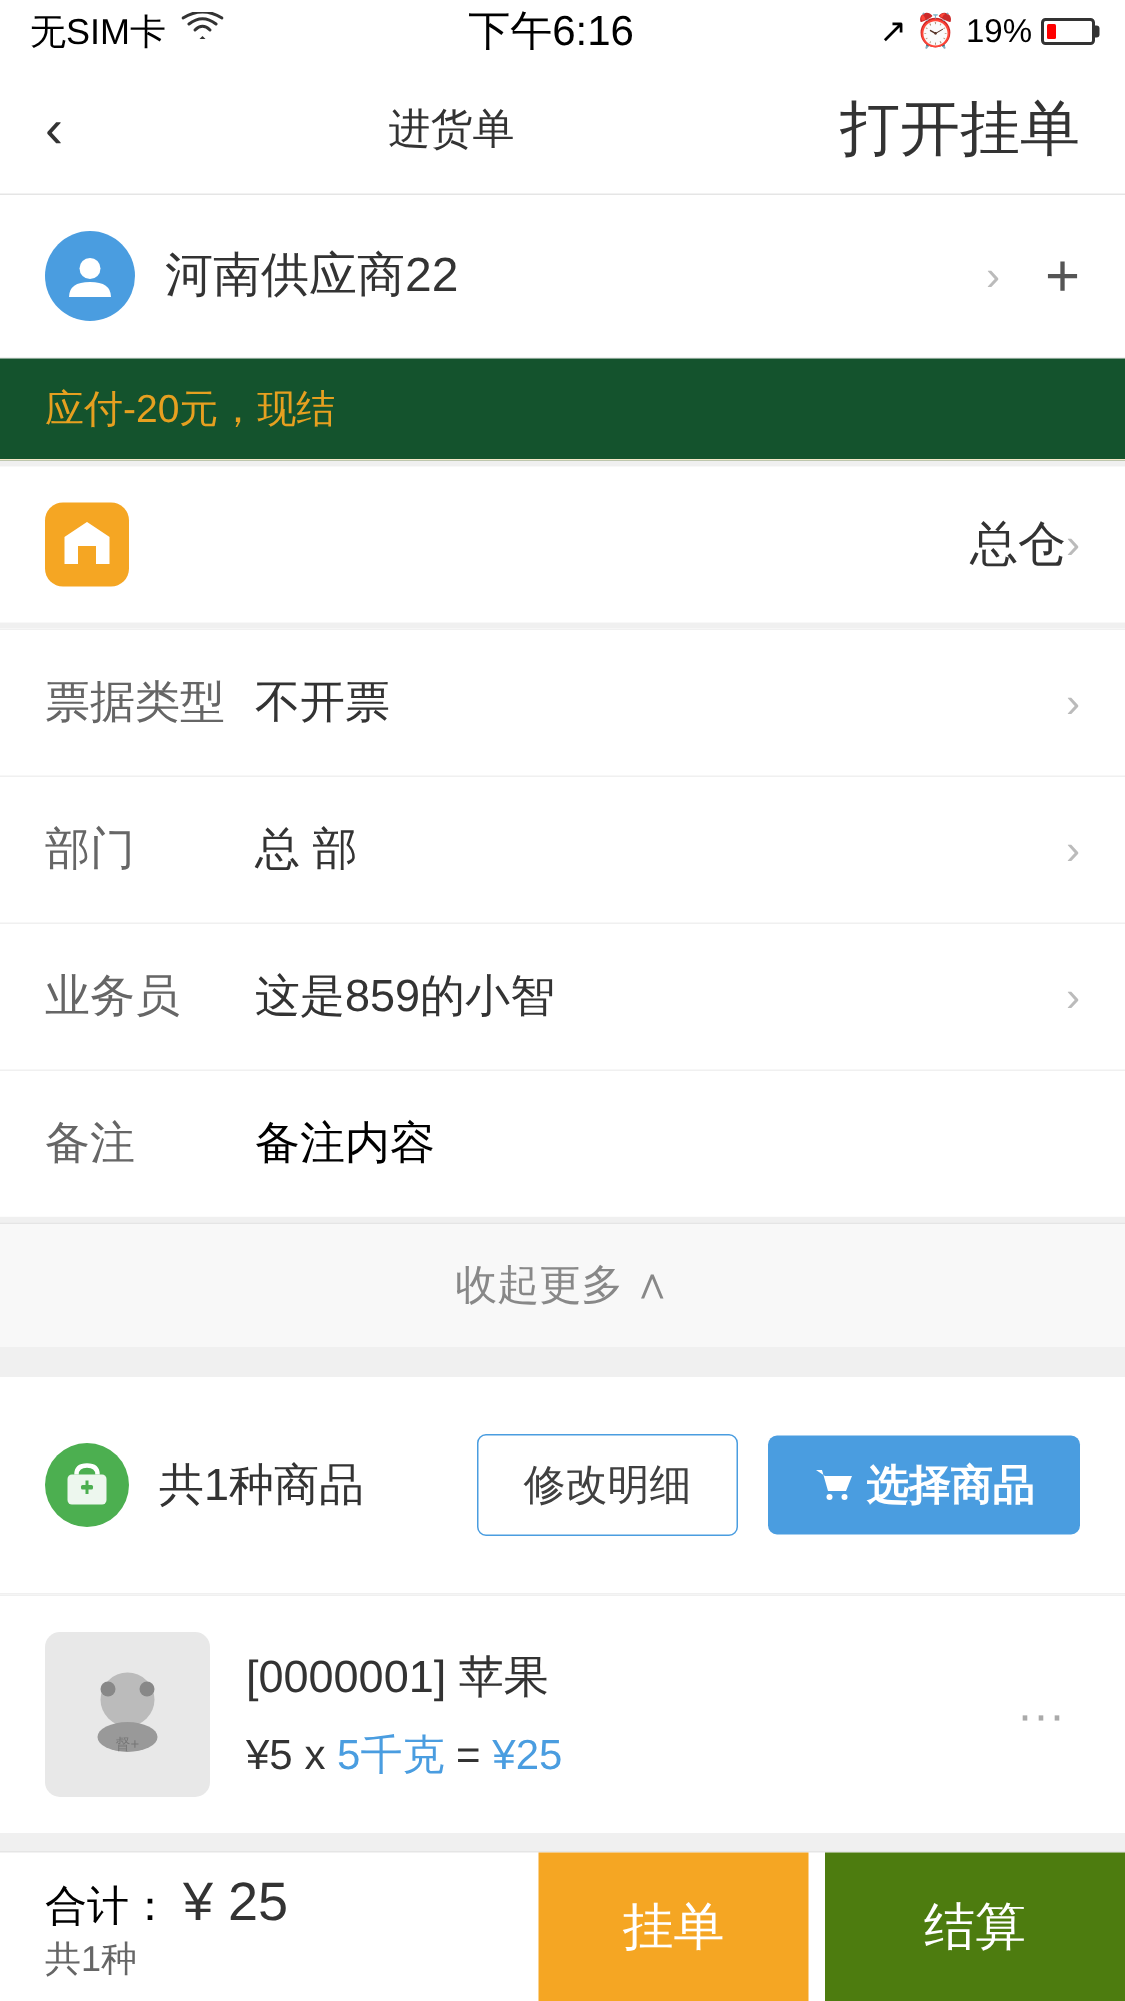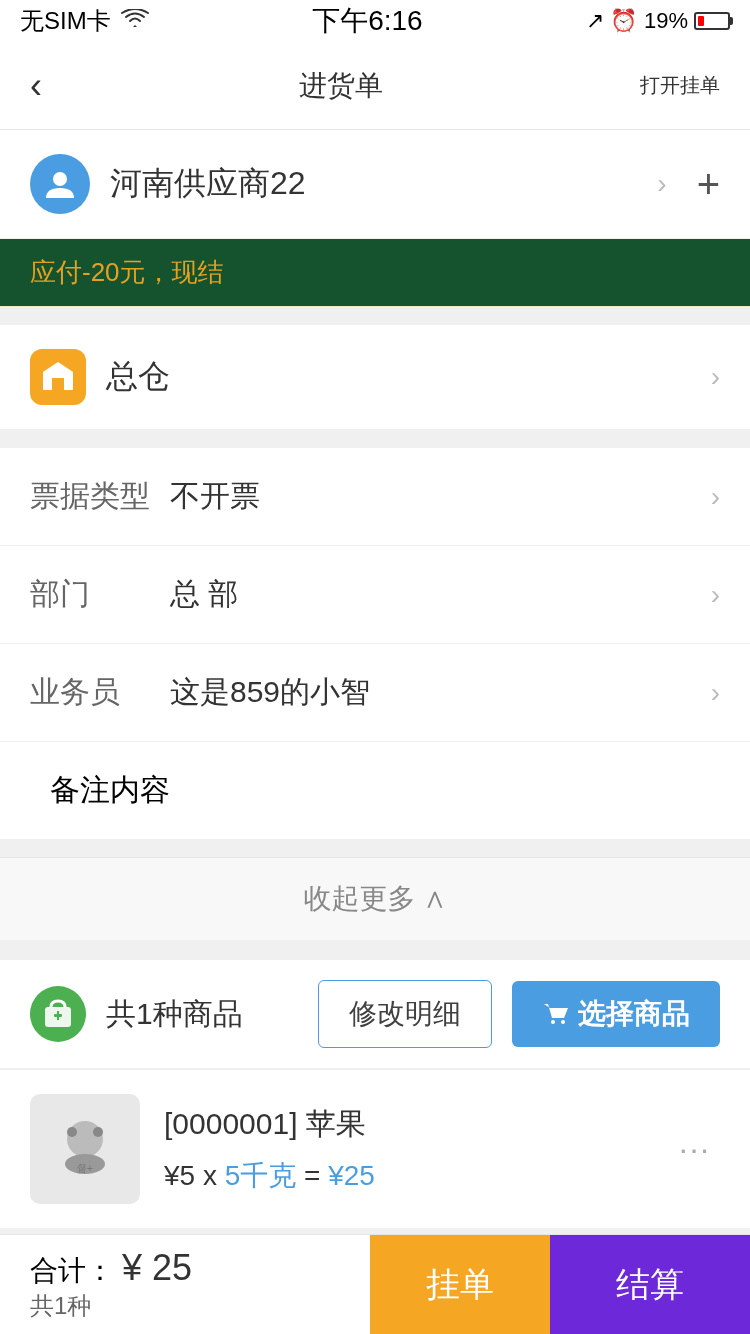--- a/index.html
+++ b/index.html
@@ -42,32 +42,32 @@
       font-size: 36px;
       color: #333;
       cursor: pointer;
     }
     .nav-title {
       font-size: 28px;
       font-weight: 500;
       color: #333;
     }
     .nav-action {
-      font-size: 20px;
+      font-size: 40px;
       color: #333;
       cursor: pointer;
     }
 
     
     .content { background: #f0f0f0; }
 
     
     .section {
       background: #fff;
-      margin-bottom: 18px;
+      margin-bottom: 4px;
     }
 
     
     .supplier-row {
       display: flex;
       align-items: center;
       padding: 24px 30px;
       border-bottom: 1px solid #f0f0f0;
     }
     .supplier-avatar {
@@ -105,20 +105,21 @@
       font-size: 26px;
       color: #e6a020;
       border-bottom: 1px solid #f5e8c8;
     }
 
     
     .warehouse-row {
       display: flex;
       align-items: center;
       padding: 24px 30px;
+      text-align: right;
     }
     .warehouse-icon {
       width: 56px;
       height: 56px;
       border-radius: 12px;
       background: #f5a623;
       display: flex;
       align-items: center;
       justify-content: center;
       margin-right: 20px;
@@ -169,21 +170,21 @@
       font-size: 28px;
       color: #888;
       border-top: 1px solid #e5e5e5;
     }
 
     
     .product-header {
       background: #fff;
       display: flex;
       align-items: center;
-      padding: 20px 30px;
+      padding: 38px 30px;
       border-bottom: 1px solid #f0f0f0;
     }
     .product-icon {
       width: 56px;
       height: 56px;
       border-radius: 50%;
       background: #4CAF50;
       display: flex;
       align-items: center;
       justify-content: center;
@@ -260,20 +261,21 @@
     .footer {
       position: fixed;
       bottom: 0;
       left: 0;
       width: 750px;
       height: 100px;
       display: flex;
       align-items: center;
       background: #fff;
       border-top: 1px solid #e5e5e5;
+      gap: 11px;
     }
     .footer-total {
       flex: 1;
       padding: 0 30px;
     }
     .footer-total-amount {
       font-size: 36px;
       color: #333;
       font-weight: 500;
     }
@@ -294,21 +296,21 @@
       font-size: 34px;
       display: flex;
       align-items: center;
       justify-content: center;
       cursor: pointer;
       border: none;
     }
     .btn-checkout {
       width: 200px;
       height: 100px;
-      background: #6d28d9;
+      background: #4d7c0f;
       color: #fff;
       font-size: 34px;
       display: flex;
       align-items: center;
       justify-content: center;
       cursor: pointer;
       border: none;
     }
     
     .battery {
@@ -412,20 +414,21 @@
       <span class="form-label">部门</span>
       <span class="form-value">总 部</span>
       <span class="row-arrow">›</span>
     </div>
     <div class="form-row">
       <span class="form-label">业务员</span>
       <span class="form-value">这是859的小智</span>
       <span class="row-arrow">›</span>
     </div>
     <div class="form-row">
+      <span class="form-label">备注</span>
       <span class="form-placeholder">备注内容</span>
     </div>
   </div>
 
   <div class="collapse-row">收起更多 ∧</div>
 
   <div class="product-header" style="margin-top:20px;">
     <div class="product-icon">
       <svg width="34" height="34" viewBox="0 0 34 34" fill="white">
         <rect x="4" y="10" width="26" height="20" rx="3" fill="white" opacity="0.9"></rect>

